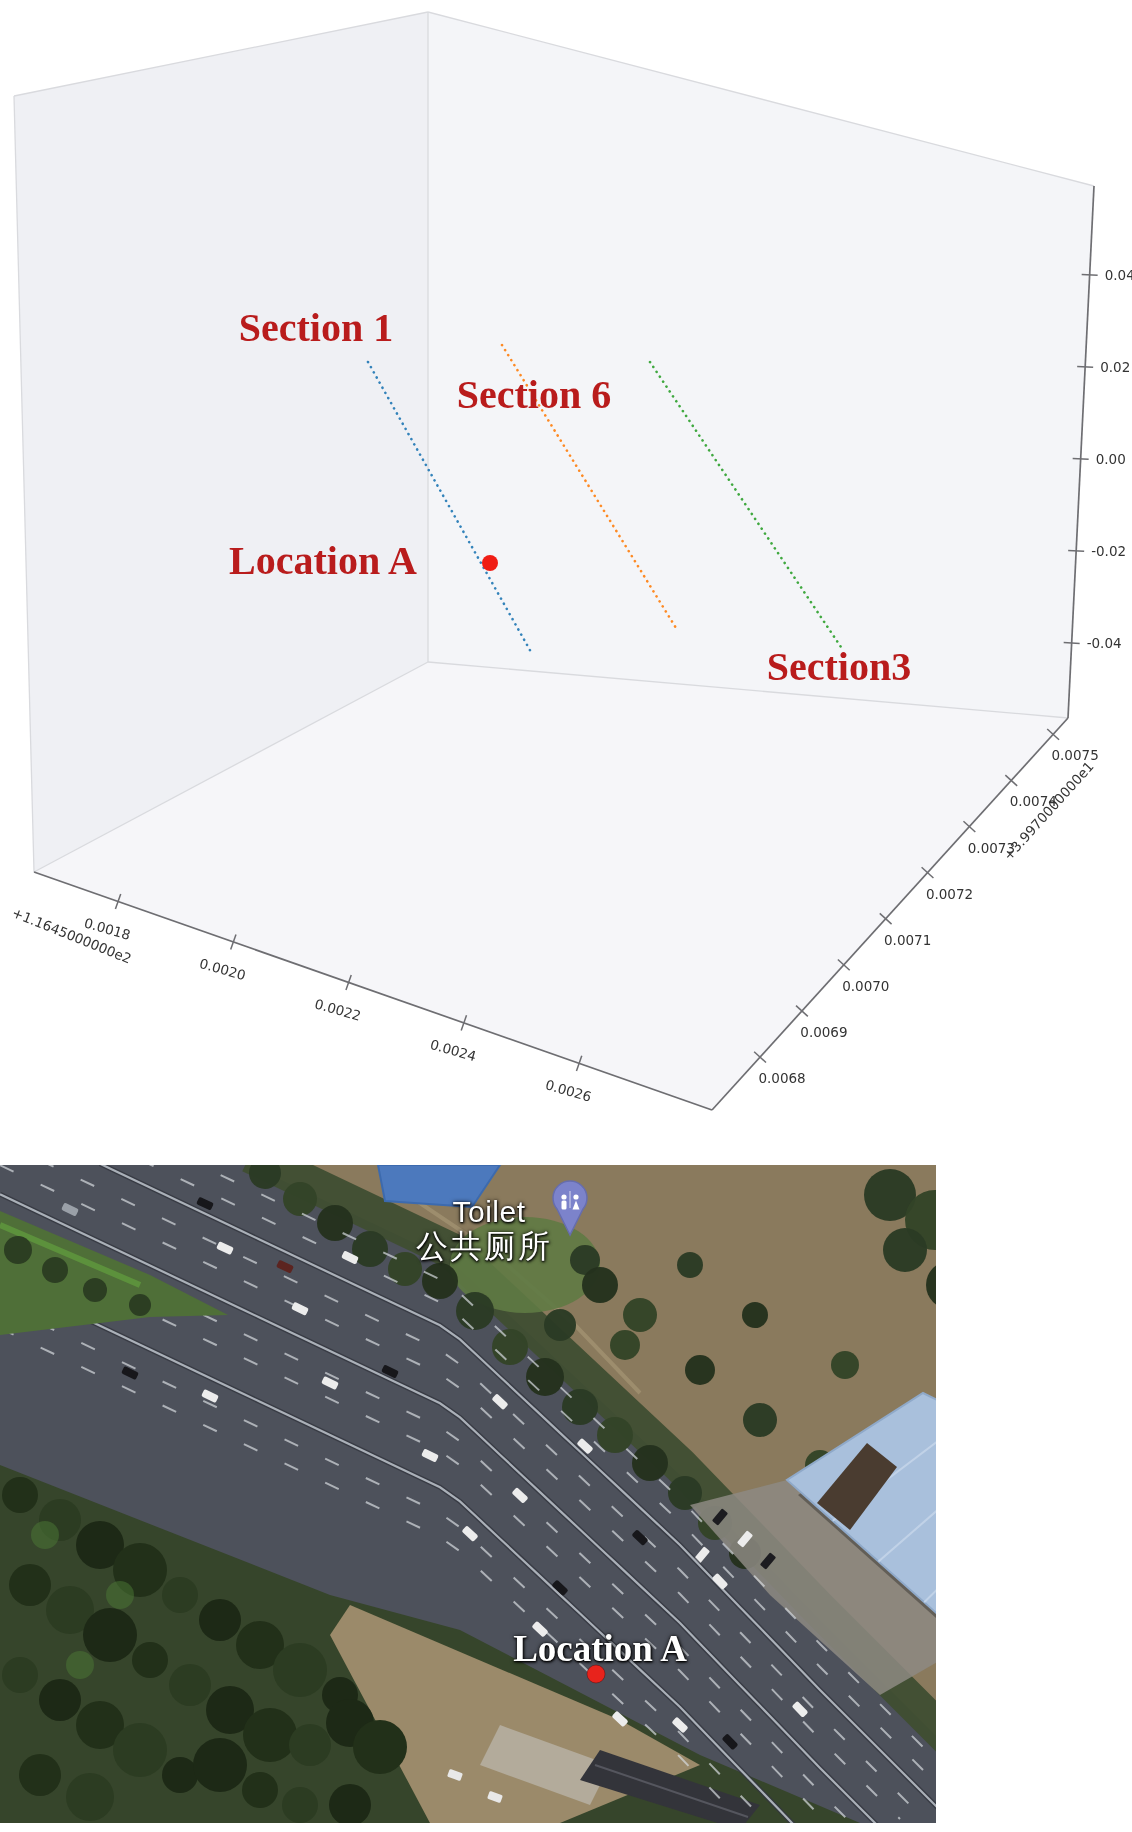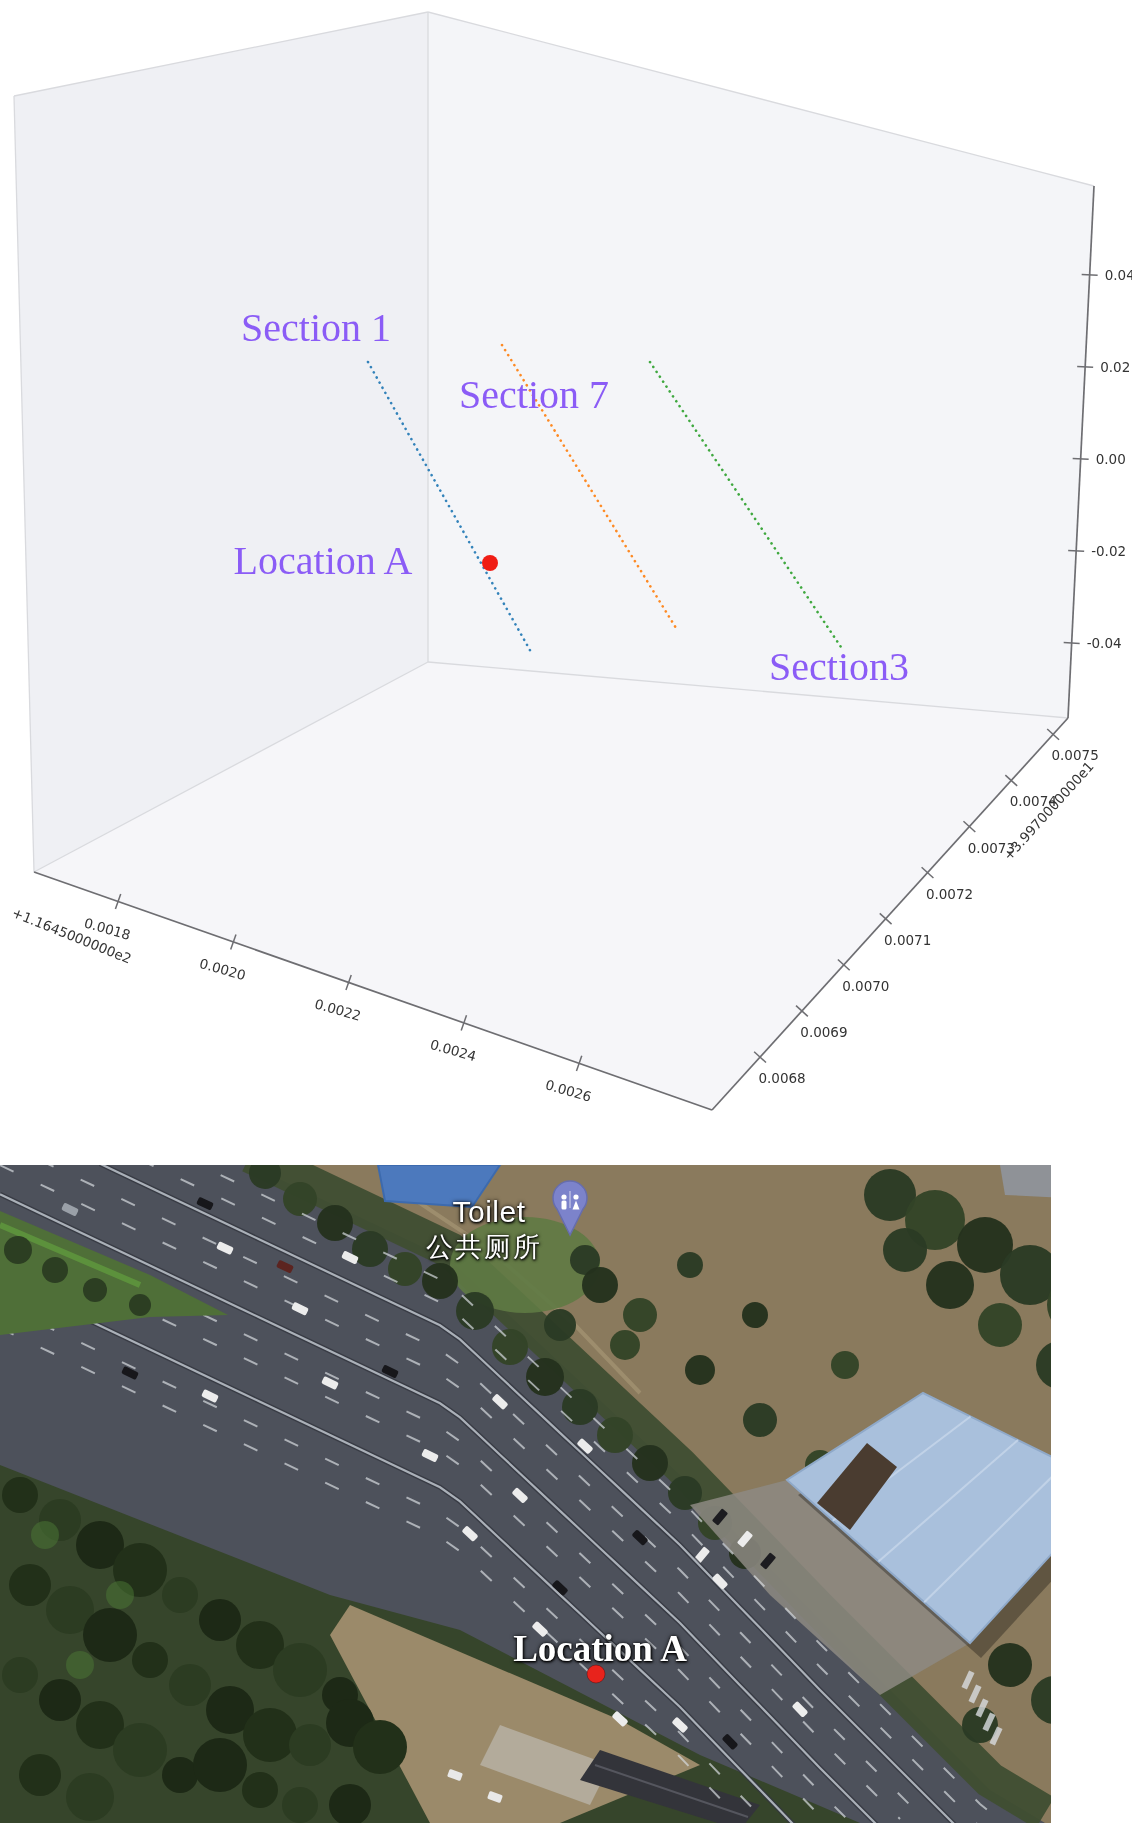--- a/index.html
+++ b/index.html
@@ -1,26 +1,26 @@
 <!DOCTYPE html>
 <html><head>
 <meta charset="utf-8">
 <style>
   html,body{margin:0;padding:0;background:#ffffff;}
   body{width:1132px;height:1832px;position:relative;font-family:"Liberation Sans",sans-serif;overflow:hidden;}
   #plot3d{position:absolute;left:0;top:0;width:1132px;height:1140px;background:#ffffff;}
   #plot3d svg{position:absolute;left:0;top:0;}
   .plot-label{position:absolute;transform:translate(-50%,-50%);font-family:"Liberation Serif",serif;
-    font-weight:normal;color:#8b5cf6;white-space:nowrap;z-index:5;}
-  #satmap{position:absolute;left:0;top:1165px;width:1051px;height:658px;overflow:hidden;}
+    font-weight:bold;color:#b91c1c;white-space:nowrap;z-index:5;}
+  #satmap{position:absolute;left:0;top:1165px;width:936px;height:658px;overflow:hidden;}
   #satmap svg{position:absolute;left:0;top:0;}
   .map-label{position:absolute;transform:translate(-50%,-50%);color:#ffffff;white-space:nowrap;z-index:6;
     text-shadow:0 1px 2px rgba(0,0,0,.95), 0 0 4px rgba(0,0,0,.75), 1px 1px 3px rgba(0,0,0,.8);}
   .map-label.en{font-size:30px;font-weight:500;letter-spacing:.5px;}
-  .map-label.zh{font-size:27px;font-weight:500;letter-spacing:2px;}
+  .map-label.zh{font-size:32px;font-weight:500;letter-spacing:2px;}
   .map-label.loc{font-family:"Liberation Serif",serif;font-weight:bold;font-size:37px;}
 </style>
 </head>
 <body>
 
 <div id="plot3d">
   <svg id="plotSvg" width="1132" height="1140" viewBox="0 0 1132 1140">
       <polygon points="428,12 14,96 34,872 428,662" fill="#eff0f4"></polygon>
       <polygon points="428,12 1094,186 1068,718 428,662" fill="#f4f5f8"></polygon>
       <polygon points="34,872 428,662 1068,718 712,1110" fill="#f6f6f9"></polygon>
@@ -70,21 +70,21 @@
       <line x1="1081.6675368794286" y1="274.45348864448334" x2="1097.6484631205713" y2="275.23451135551664" stroke="#6e6e72" stroke-width="1.5"></line>
       <text x="1104.658" y="279.844" fill="#333333" font-size="13.5px" font-family="&quot;DejaVu Sans&quot;,sans-serif" text-anchor="start" transform="">0.04</text>
       <text x="70" y="940" fill="#333" font-size="13.5px" font-family="&quot;DejaVu Sans&quot;,sans-serif" text-anchor="middle" transform="rotate(22 70 940)">+1.1645000000e2</text>
       <text x="1052" y="814" fill="#333" font-size="13.5px" font-family="&quot;DejaVu Sans&quot;,sans-serif" text-anchor="middle" transform="rotate(-48 1052 814)">+3.9970000000e1</text>
       <line x1="368" y1="362" x2="531" y2="652" stroke="#1f77b4" stroke-width="2.6" stroke-dasharray="0.1 5.8" stroke-linecap="round" opacity="0.9"></line>
       <line x1="502" y1="345" x2="676" y2="628" stroke="#ff7f0e" stroke-width="2.6" stroke-dasharray="0.1 5.8" stroke-linecap="round" opacity="0.9"></line>
       <line x1="650" y1="362" x2="843" y2="650" stroke="#2ca02c" stroke-width="2.6" stroke-dasharray="0.1 5.8" stroke-linecap="round" opacity="0.9"></line>
       <circle cx="490" cy="563" r="8" fill="#f01d15"></circle>
     </svg>
   <div class="plot-label" style="left:316px;top:327px;font-size:40px;">Section 1</div>
-  <div class="plot-label" style="left:534px;top:394px;font-size:40px;">Section 7</div>
+  <div class="plot-label" style="left:534px;top:394px;font-size:40px;">Section 6</div>
   <div class="plot-label" style="left:839px;top:666px;font-size:40px;">Section3</div>
   <div class="plot-label" style="left:323px;top:560px;font-size:40px;">Location A</div>
 </div>
 
 <div id="satmap">
   <svg id="mapSvg" width="1132" height="658" viewBox="0 0 1132 658">
       <rect x="0" y="0" width="1132" height="658" fill="#4d515b"></rect>
       <polygon points="250,0 450,95 680,310 820,455 990,625 1045,658 1132,658 1132,0" fill="#8a7a5d"></polygon>
       <polyline points="250,-10 450,85 680,300 820,445 990,615 1045,648" fill="none" stroke="#3f4e31" stroke-width="36" opacity="0.95"></polyline>
       <polyline points="390,18 490,85 575,160 640,228" fill="none" stroke="#b3a380" stroke-width="4" opacity="0.45"></polyline>

